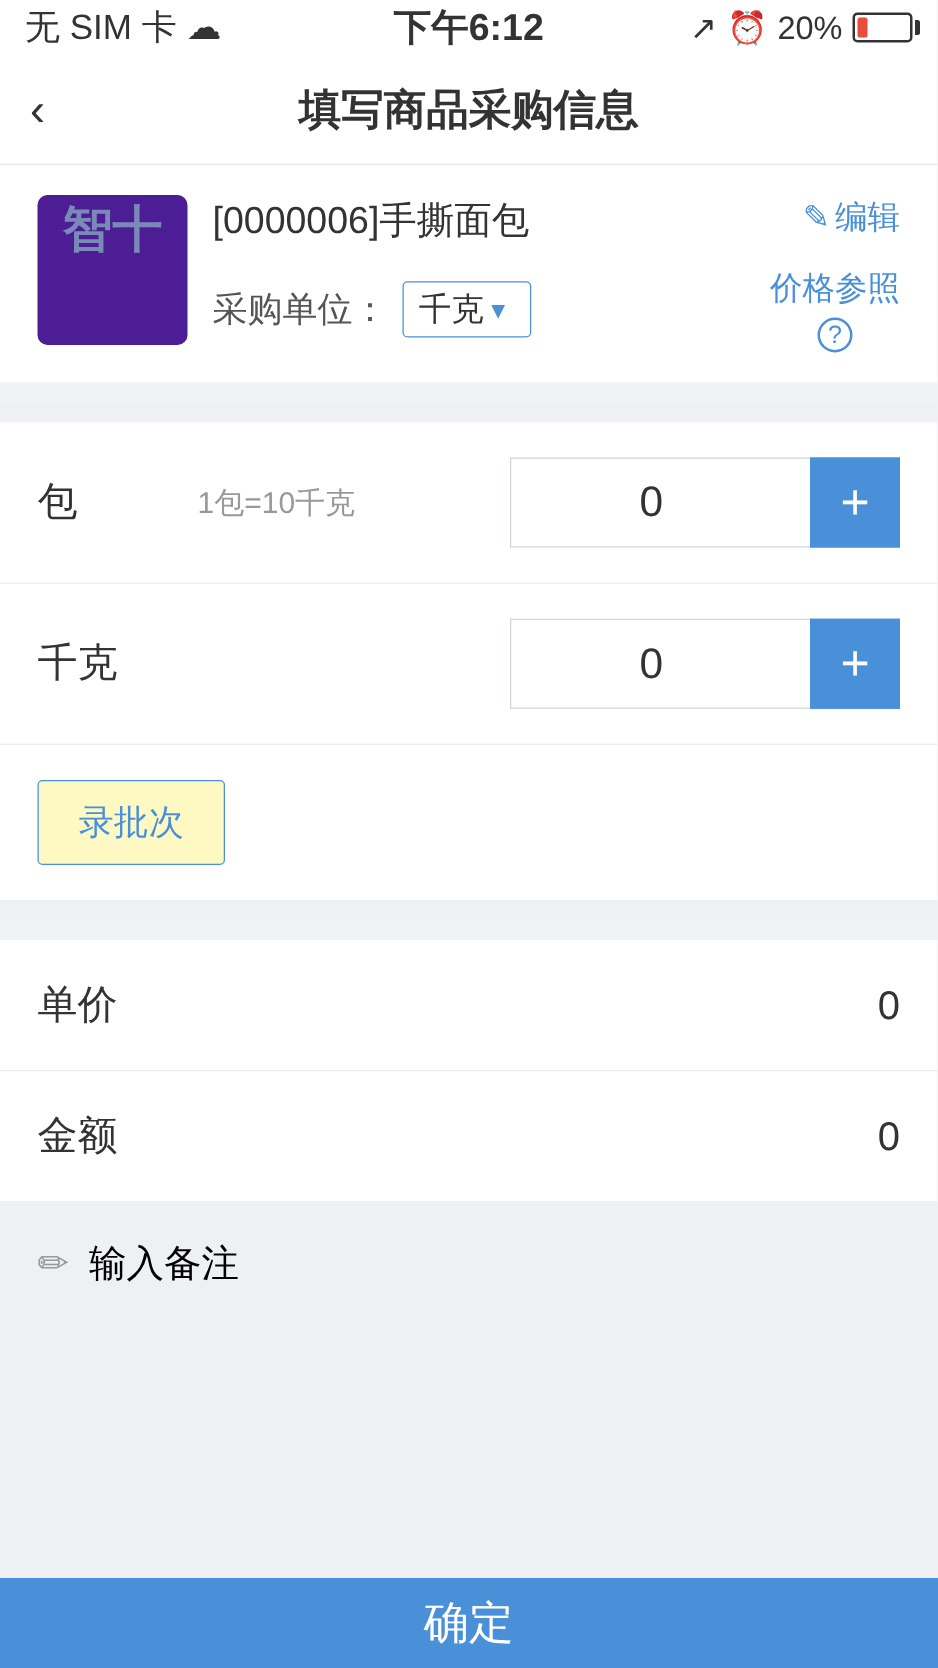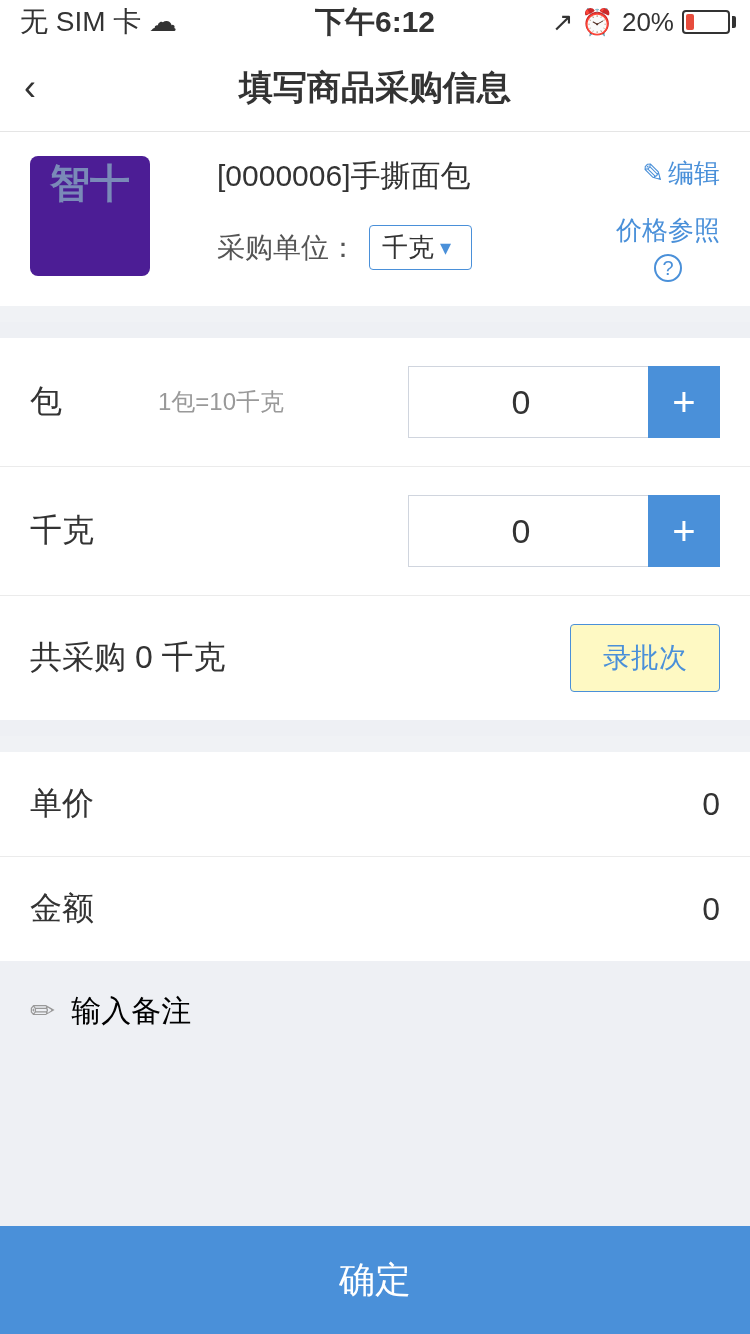--- a/index.html
+++ b/index.html
@@ -100,21 +100,20 @@
       font-size: 28px;
       flex-direction: column;
     }
     .product-img-logo {
       font-size: 40px;
       color: #7a8ab8;
       font-weight: bold;
     }
     .product-info {
       flex: 1;
-      margin-left: 47px;
     }
     .product-header {
       display: flex;
       justify-content: space-between;
       align-items: flex-start;
     }
     .product-name {
       font-size: 30px;
       color: #333;
       font-weight: 500;
@@ -294,21 +293,21 @@
       font-size: 30px;
       color: #000000;
     }
 
     
     .confirm-btn {
       position: fixed;
       bottom: 0;
       left: 0;
       width: 750px;
-      height: 108px;
+      height: 72px;
       background: #4a90d9;
       color: #fff;
       font-size: 36px;
       font-weight: 500;
       display: flex;
       align-items: center;
       justify-content: center;
       cursor: pointer;
     }
 
@@ -389,21 +388,20 @@
       <div class="input-right">
         <input class="qty-input" type="number" value="0" style="">
         <div class="plus-btn">
           <span>+</span>
         </div>
       </div>
     </div>
   </div>
 
   <div class="total-row">
-    <span class="total-label">共采购 0 千克</span>
     <button class="batch-btn">录批次</button>
   </div>
 
   <div class="section-divider"></div>
 
   <div class="price-section">
     <div class="price-row">
       <span class="price-label">单价</span>
       <span class="price-value">0</span>
     </div>

